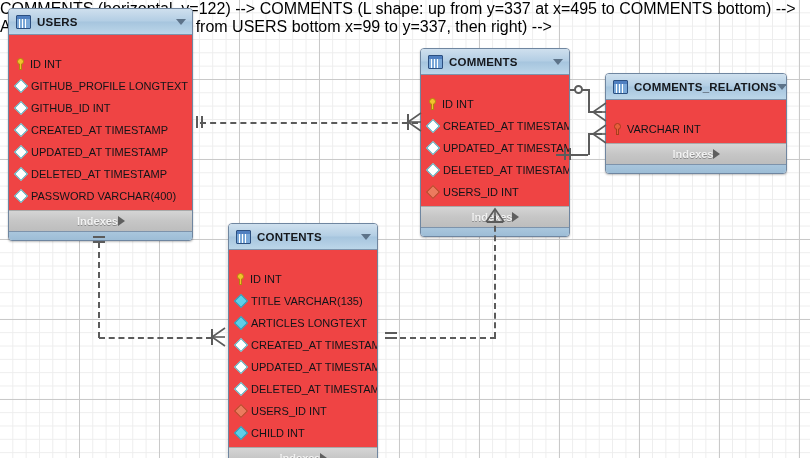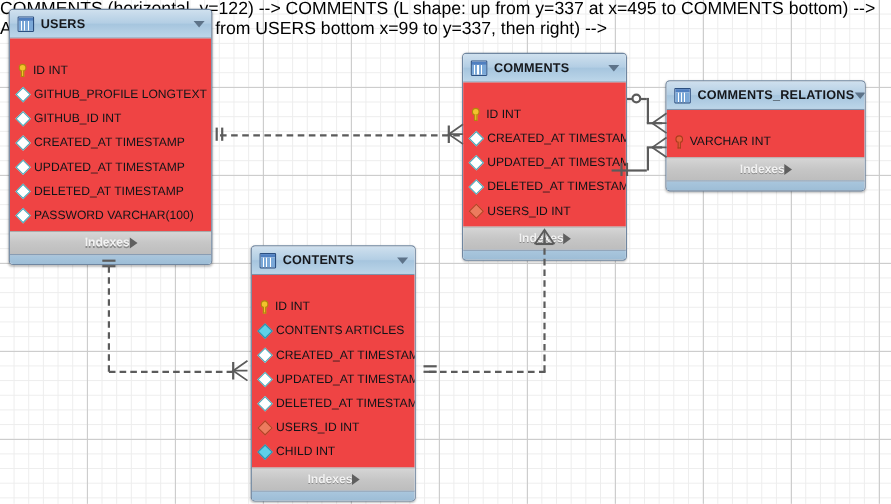--- a/index.html
+++ b/index.html
@@ -156,21 +156,21 @@
     <div class="row">
         <span class="g g-dia"></span>
         <span class="lbl">UPDATED_AT TIMESTAMP</span>
       </div>
     <div class="row">
         <span class="g g-dia"></span>
         <span class="lbl">DELETED_AT TIMESTAMP</span>
       </div>
     <div class="row">
         <span class="g g-dia"></span>
-        <span class="lbl">PASSWORD VARCHAR(100)</span>
+        <span class="lbl">PASSWORD VARCHAR(400)</span>
       </div>
   </div>
   <div class="tbl-ftr">
     <span class="ftr-lbl">Indexes</span>
     <span class="ftr-caret"></span>
   </div>
   <div class="tbl-foot-strip"></div>
 </div>
 
 
@@ -236,21 +236,25 @@
     <span class="tbl-title">CONTENTS</span>
     <span class="hdr-caret"></span>
   </div>
   <div class="tbl-body">
     <div class="row">
         <span class="g g-key"></span>
         <span class="lbl">ID INT</span>
       </div>
     <div class="row">
         <span class="g g-dia filled"></span>
-        <span class="lbl">CONTENTS ARTICLES</span>
+        <span class="lbl">TITLE VARCHAR(135)</span>
+      </div>
+    <div class="row">
+        <span class="g g-dia filled"></span>
+        <span class="lbl">ARTICLES LONGTEXT</span>
       </div>
     <div class="row">
         <span class="g g-dia"></span>
         <span class="lbl">CREATED_AT TIMESTAMP</span>
       </div>
     <div class="row">
         <span class="g g-dia"></span>
         <span class="lbl">UPDATED_AT TIMESTAMP</span>
       </div>
     <div class="row">

